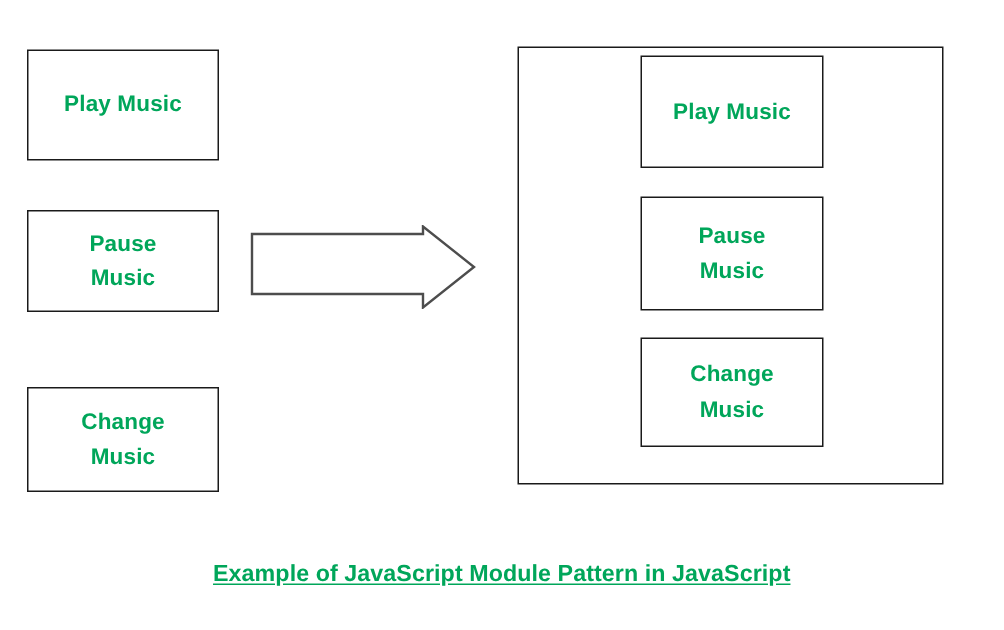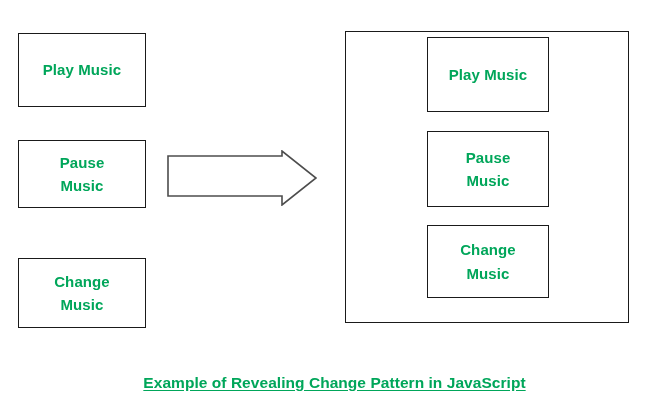--- a/index.html
+++ b/index.html
@@ -107,15 +107,15 @@
   <div id="module-container"></div>
 
   <div class="box" id="right-play">Play Music</div>
 
   <div class="box" id="right-pause">Pause
 Music</div>
 
   <div class="box" id="right-change">Change
 Music</div>
 
-  <div id="caption">Example of Revealing Change Pattern in JavaScript</div>
+  <div id="caption">Example of JavaScript Module Pattern in JavaScript</div>
 
 </div>
 
 </body></html>

